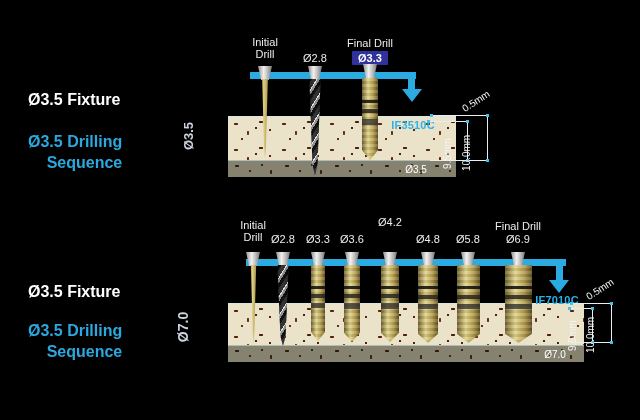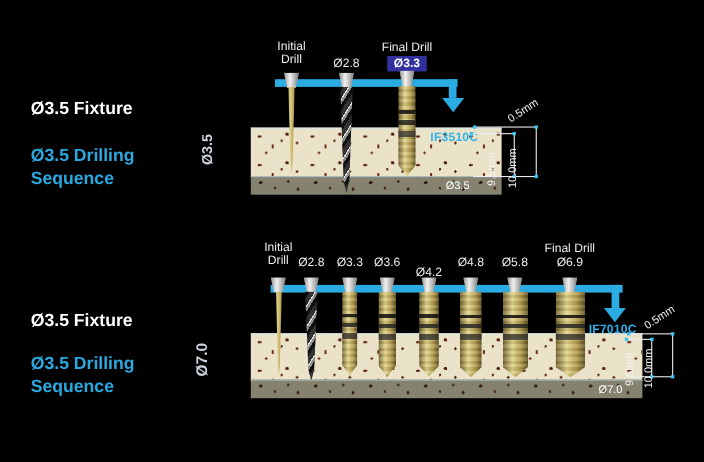--- a/index.html
+++ b/index.html
@@ -1,20 +1,20 @@
 <!DOCTYPE html>
 <html><head>
 <meta charset="utf-8">
 <style>
   html,body{margin:0;padding:0;background:#000;}
   #stage{position:relative;width:640px;height:420px;background:#000;overflow:hidden;
          font-family:"Liberation Sans",sans-serif;}
   .abs{position:absolute;}
   .fixture-label{font-weight:700;font-size:16px;color:#fff;white-space:nowrap;}
-  .seq-label{font-weight:700;font-size:16px;color:#2aa9e0;white-space:nowrap;line-height:21px;}
+  .seq-label{font-weight:700;font-size:16px;color:#2aa9e0;white-space:nowrap;line-height:21px;text-align:right;}
   .small-label{font-size:11px;color:#ececec;text-align:center;line-height:12px;}
   .part-label{font-weight:700;font-size:11px;color:#2bb3ea;text-align:center;letter-spacing:.2px;}
   .final-box{background:#31319e;color:#fff;font-size:11px;font-weight:700;text-align:center;
              height:14px;line-height:14px;border-radius:1px;}
   .dim-label{font-size:10px;color:#f3f3f3;white-space:nowrap;}
   .vrot{transform-origin:0 100%;transform:rotate(-90deg);}
   .tilt{transform-origin:0 100%;transform:rotate(-33deg);}
   .dl{background:#e8edf1;}
   .dm{width:3px;height:3px;background:#3ac4f2;}
   .arrow-h,.arrow-v{background:#2aabe2;z-index:1;}
@@ -128,21 +128,21 @@
     <span class="imp-text" style="font-size:14px">Ø7.0</span>
   </div>
 
   <div class="abs small-label" style="left:223px;top:219px;width:60px">
     <div>Initial</div>
     <div>Drill</div>
   </div>
   <div class="abs small-label" style="left:263px;top:233px;width:40px">Ø2.8</div>
   <div class="abs small-label" style="left:298px;top:233px;width:40px">Ø3.3</div>
   <div class="abs small-label" style="left:332px;top:233px;width:40px">Ø3.6</div>
-  <div class="abs small-label" style="left:370px;top:242px;width:40px">Ø4.2</div>
+  <div class="abs small-label" style="left:370px;top:216px;width:40px">Ø4.2</div>
   <div class="abs small-label" style="left:408px;top:233px;width:40px">Ø4.8</div>
   <div class="abs small-label" style="left:448px;top:233px;width:40px">Ø5.8</div>
   <div class="abs small-label" style="left:478px;top:220px;width:80px">Final Drill</div>
   <div class="abs small-label" style="left:498px;top:233px;width:40px">Ø6.9</div>
 
   <div class="abs arrow-h" style="left:246px;top:259px;width:320px;height:7px"></div>
   <div class="abs arrow-v" style="left:556px;top:259px;width:7px;height:21px"></div>
   <div class="abs arrow-head" style="left:549px;top:280px"></div>
 
   <div class="abs bone" style="left:228px;top:303px;width:356px;height:42px"></div>

